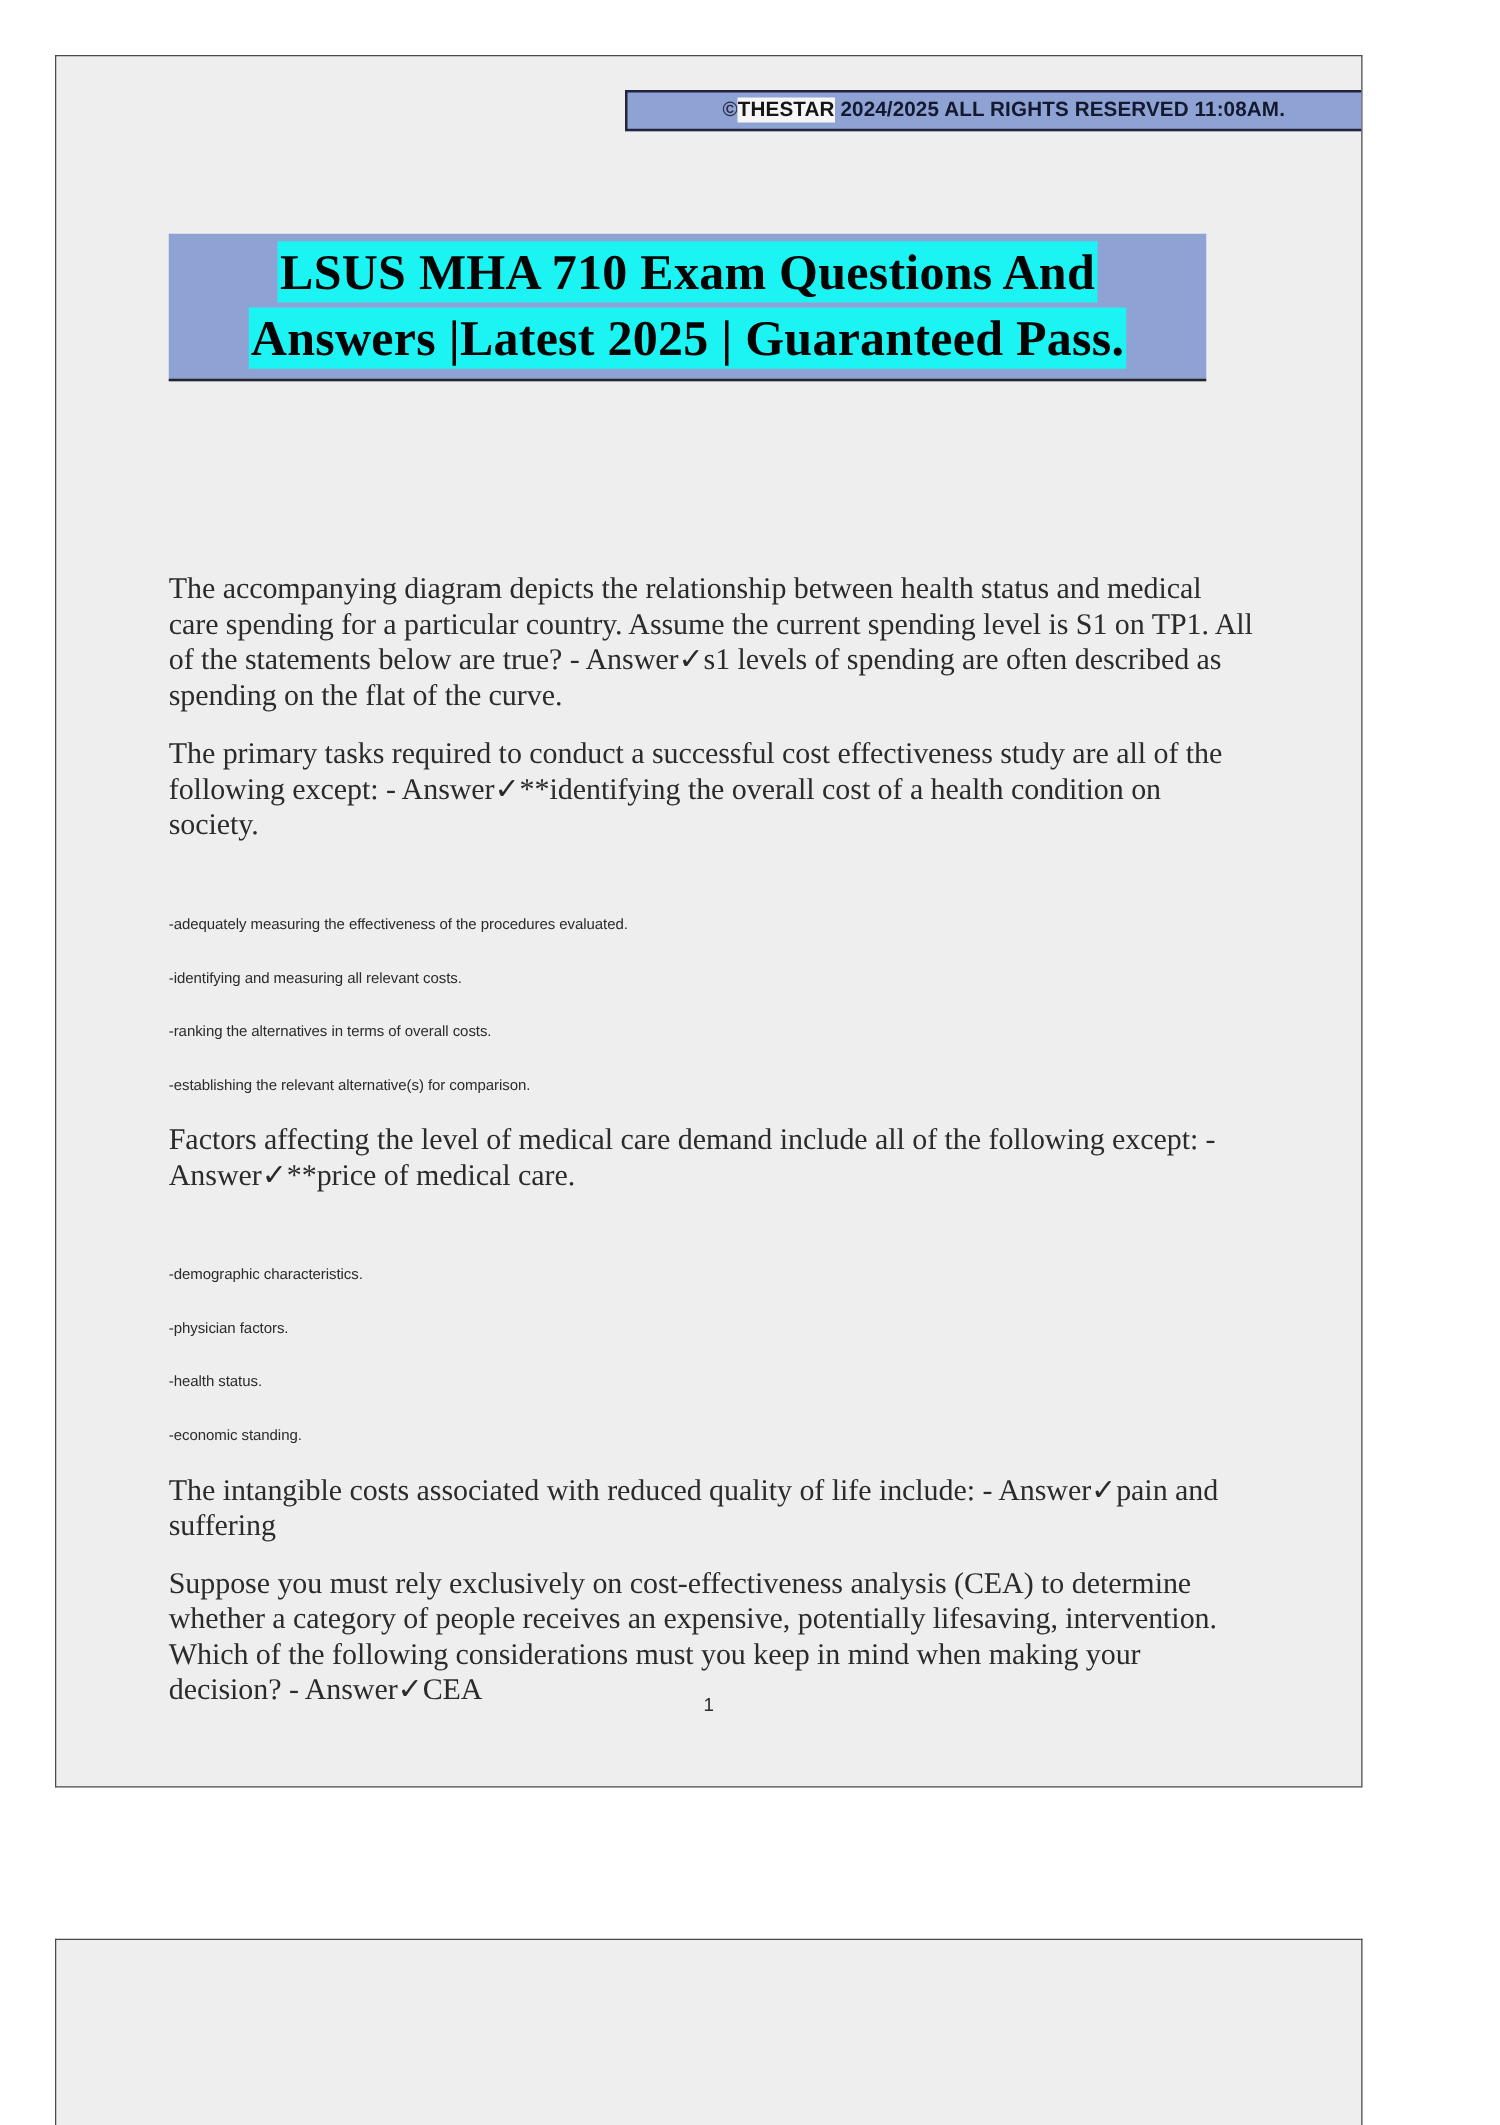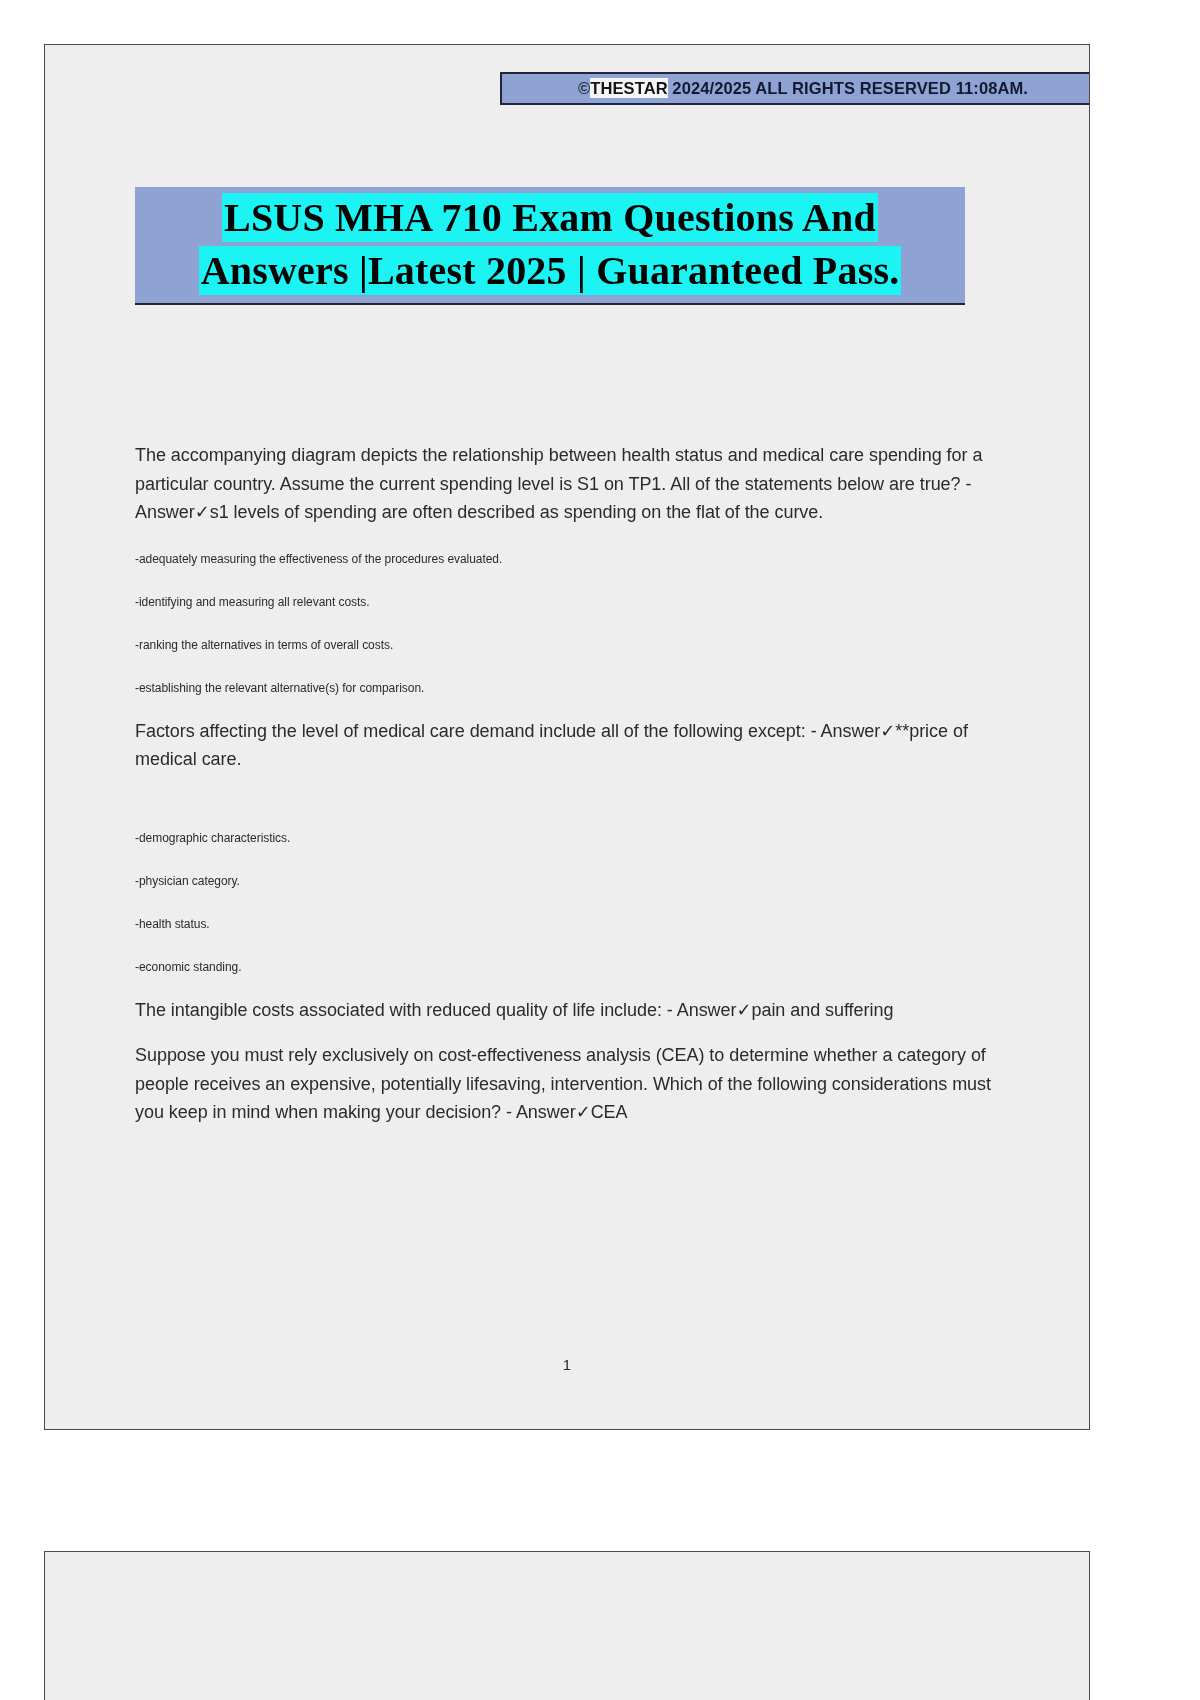--- a/index.html
+++ b/index.html
@@ -101,25 +101,25 @@
 
   
   .body-area {
     position: absolute;
     left: 90px;
     top: 396px;
     width: 868px;
   }
 
   .para {
-    font-family: Liberation Sans, sans-serif;
-    font-size: 18px;
+    font-family: Liberation Serif, serif;
+    font-size: 24px;
     line-height: 28.5px;
     color: #2b2b2b;
-    margin: 0 0 18px 0;
+    margin: 16px 0 18px 0;
     text-align: left;
     letter-spacing: -0.05px;
   }
 
   .para.tight { margin-bottom: 17px; }
 
   .gap-after { margin-bottom: 50px; }
 
   .dash-item {
     font-family: "Liberation Sans", sans-serif;
@@ -169,30 +169,31 @@
 
       <div class="title-block">
         <div class="title-line"><span class="hl">LSUS MHA 710 Exam Questions And</span></div>
         <div class="title-line"><span class="hl">Answers |Latest 2025 | Guaranteed Pass.</span></div>
       </div>
 
       <div class="body-area">
 
         <p class="para">The accompanying diagram depicts the relationship between health status and medical care spending for a particular country. Assume the current spending level is S1 on TP1. All of the statements below are true? - Answer✓s1 levels of spending are often described as spending on the flat of the curve.</p>
 
+        <p class="para gap-after">The primary tasks required to conduct a successful cost effectiveness study are all of the following except: - Answer✓**identifying the overall cost of a health condition on society.</p>
 
         <p class="dash-item">-adequately measuring the effectiveness of the procedures evaluated.</p>
         <p class="dash-item">-identifying and measuring all relevant costs.</p>
         <p class="dash-item">-ranking the alternatives in terms of overall costs.</p>
         <p class="dash-item">-establishing the relevant alternative(s) for comparison.</p>
 
         <p class="para gap-after">Factors affecting the level of medical care demand include all of the following except: - Answer✓**price of medical care.</p>
 
         <p class="dash-item">-demographic characteristics.</p>
-        <p class="dash-item">-physician category.</p>
+        <p class="dash-item">-physician factors.</p>
         <p class="dash-item">-health status.</p>
         <p class="dash-item">-economic standing.</p>
 
         <p class="para tight">The intangible costs associated with reduced quality of life include: - Answer✓pain and suffering</p>
 
         <p class="para">Suppose you must rely exclusively on cost-effectiveness analysis (CEA) to determine whether a category of people receives an expensive, potentially lifesaving, intervention. Which of the following considerations must you keep in mind when making your decision? - Answer✓CEA</p>
 
       </div>
 
       <div class="page-number">1</div>

